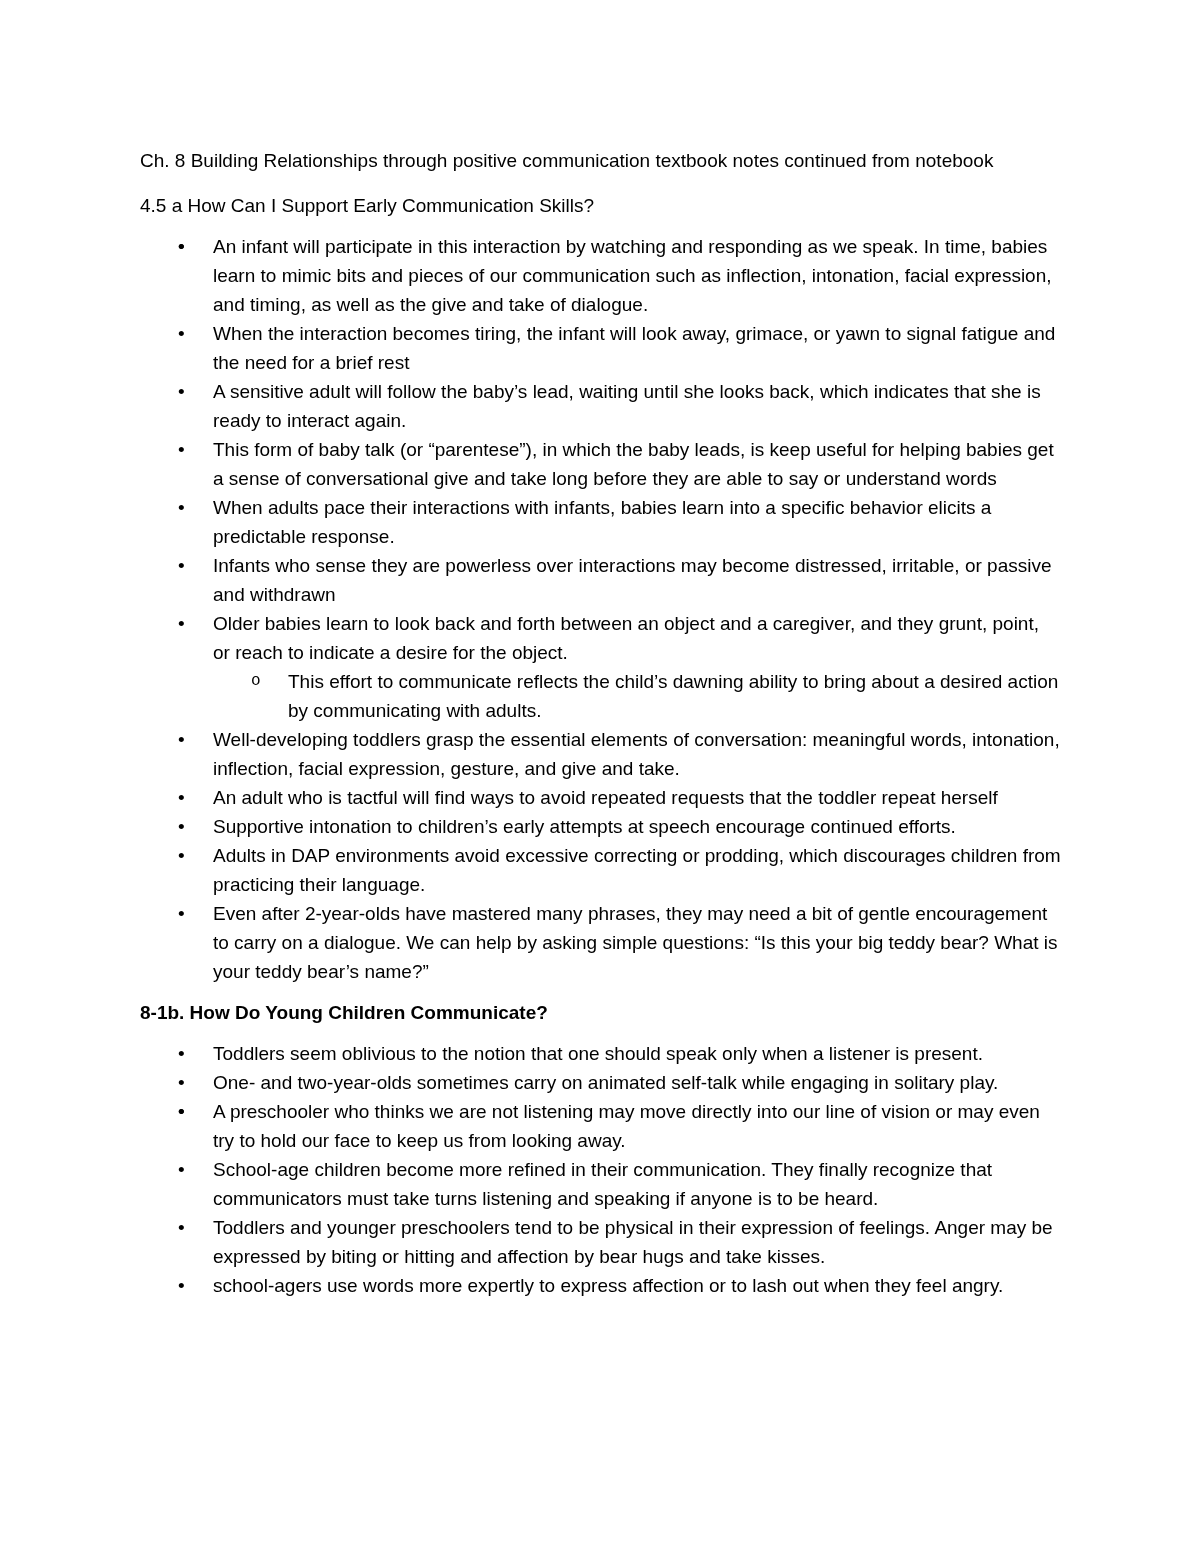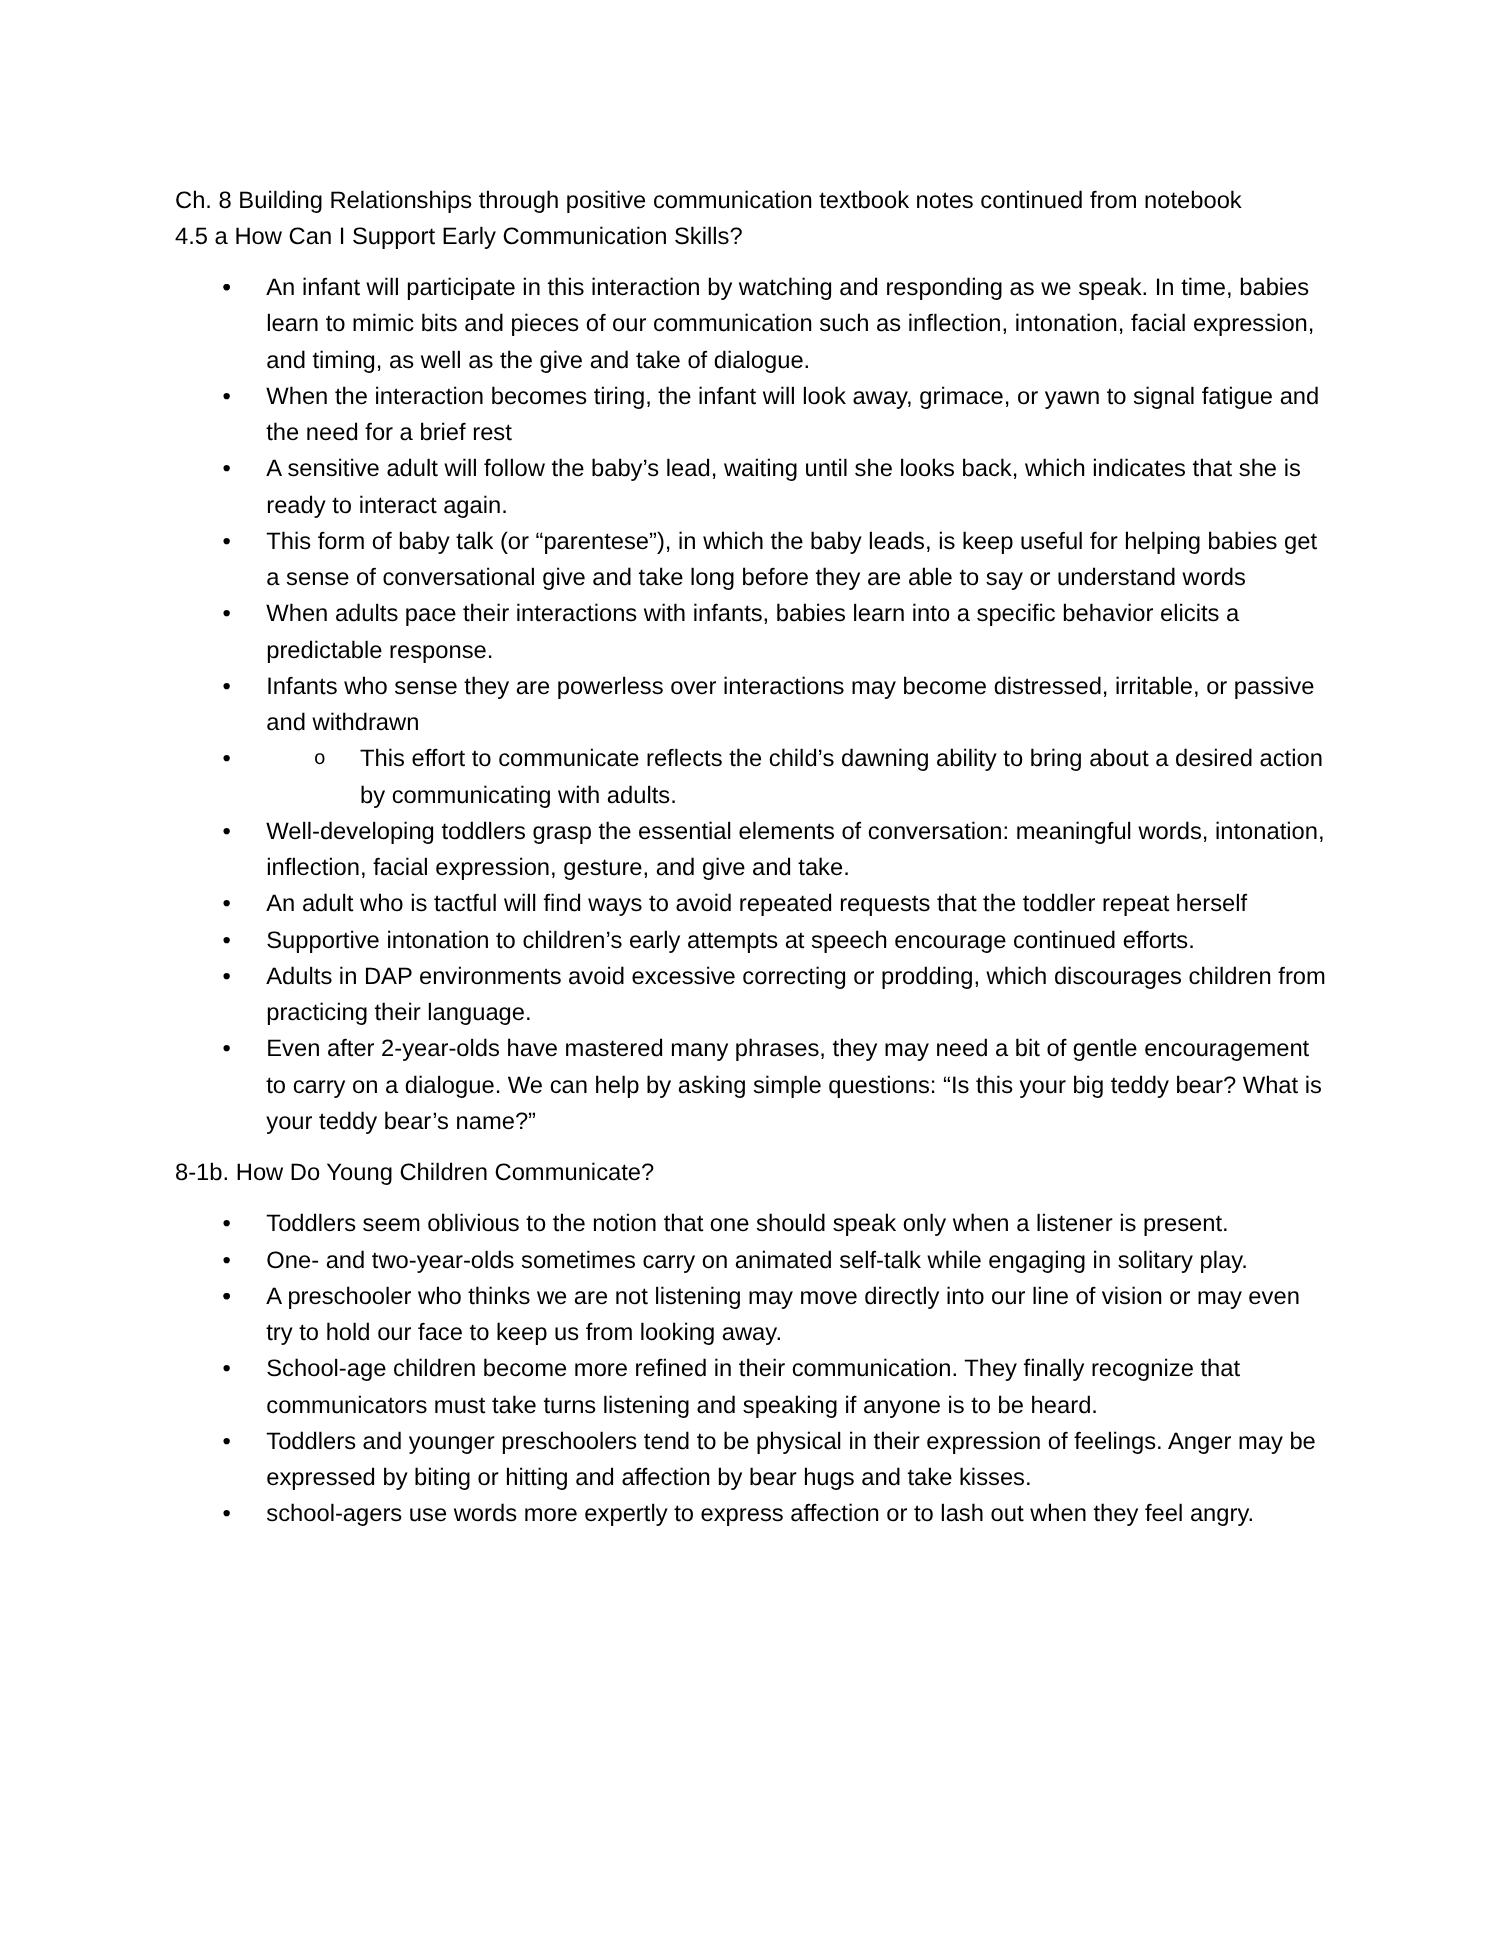--- a/index.html
+++ b/index.html
@@ -19,26 +19,28 @@
     left: 140px;
     top: 146px;
     width: 921px;
   }
   .title, .heading, .list-text, .marker {
     font-size: 19px;
     line-height: 29px;
     color: #000000;
   }
   .title {
+    margin-bottom: 16px;
   }
   .heading {
     margin-bottom: 12px;
   }
   .section-2 .heading {
     margin-top: 12px;
+    font-weight: bold;
   }
   ul.list {
     list-style: none;
     margin: 0;
     padding: 0;
   }
   ul.list li {
     position: relative;
     padding-left: 73px;
   }
@@ -88,20 +90,21 @@
       <li class="level-1">
         <span class="marker">•</span>
         <span class="list-text">When adults pace their interactions with infants, babies learn into a specific behavior elicits a predictable response.</span>
       </li>
       <li class="level-1">
         <span class="marker">•</span>
         <span class="list-text">Infants who sense they are powerless over interactions may become distressed, irritable, or passive and withdrawn</span>
       </li>
       <li class="level-1">
         <span class="marker">•</span>
+        <span class="list-text">Older babies learn to look back and forth between an object and a caregiver, and they grunt, point, or reach to indicate a desire for the object.</span>
       </li>
       <li class="level-2">
         <span class="marker">o</span>
         <span class="list-text">This effort to communicate reflects the child’s dawning ability to bring about a desired action by communicating with adults.</span>
       </li>
       <li class="level-1">
         <span class="marker">•</span>
         <span class="list-text">Well-developing toddlers grasp the essential elements of conversation: meaningful words, intonation, inflection, facial expression, gesture, and give and take.</span>
       </li>
       <li class="level-1">

